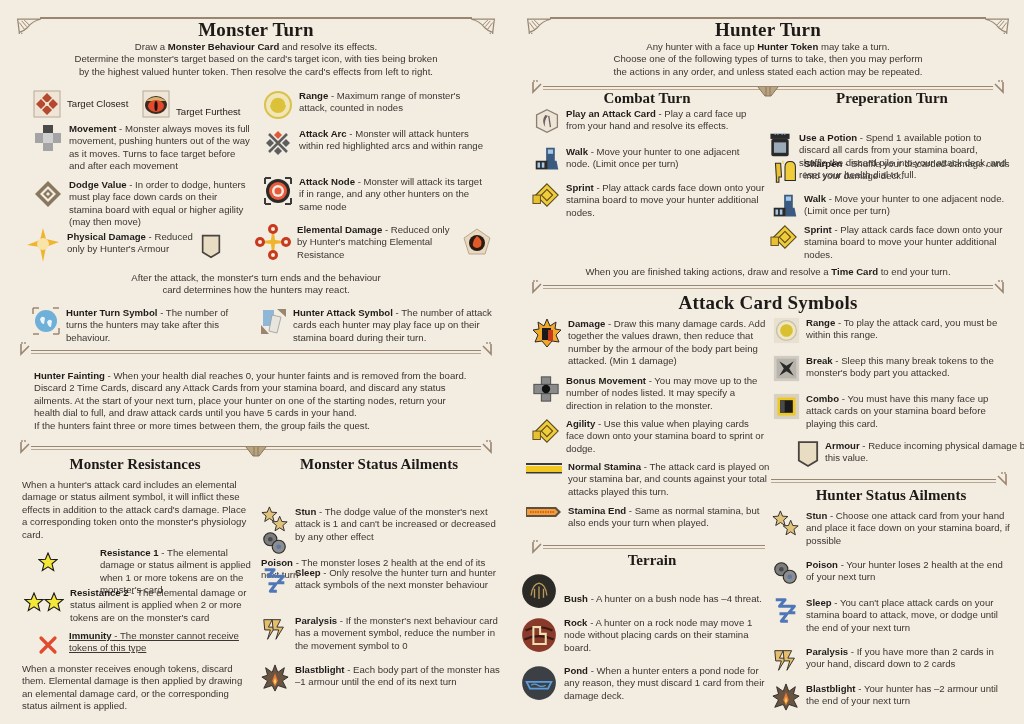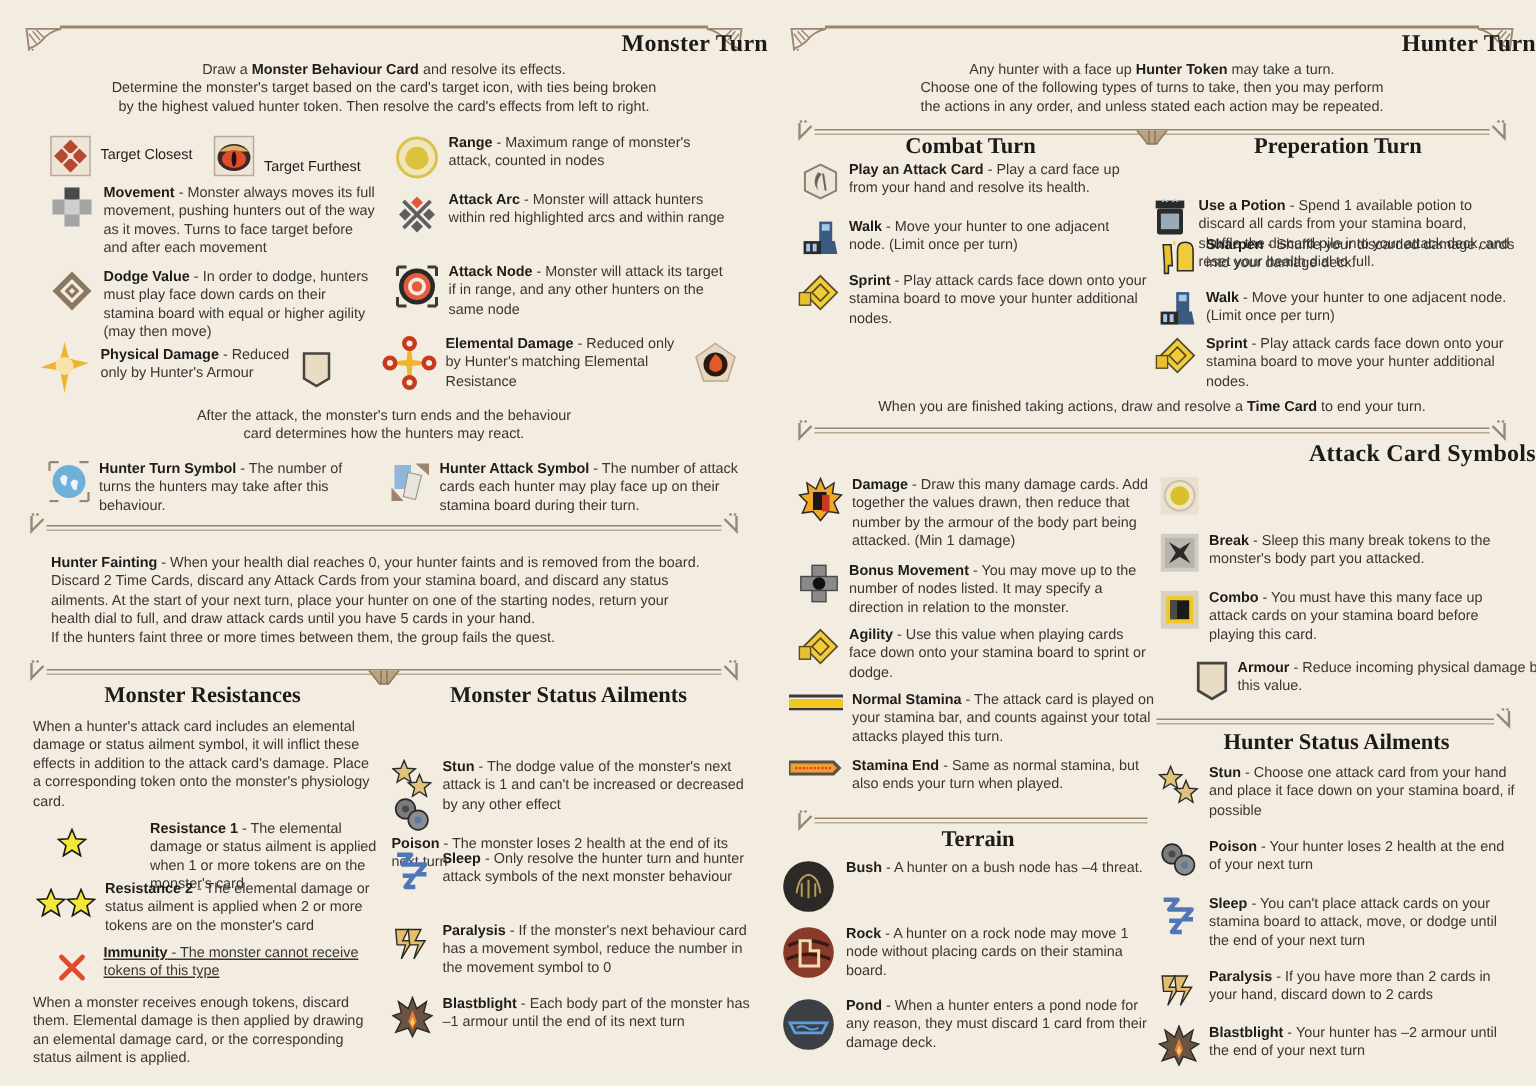--- a/index.html
+++ b/index.html
@@ -13,23 +13,23 @@
     position: relative;
   }
   .page { position: absolute; top: 0; width: 512px; height: 724px; }
   .page.left { left: 0; }
   .page.right { left: 512px; }
   .abs { position: absolute; }
   h2 {
     font-family: "Liberation Serif", "DejaVu Serif", serif;
     font-weight: bold;
     color: #1e1a18;
-    font-size: 16px;
+    font-size: 19px;
     line-height: 20px;
-    text-align: right;
+    text-align: center;
     letter-spacing: 0.2px;
   }
   h3 {
     font-family: "Liberation Serif", "DejaVu Serif", serif;
     font-weight: bold;
     color: #1e1a18;
     font-size: 15px;
     line-height: 18px;
     text-align: center;
   }
@@ -486,21 +486,21 @@
   <svg class="notch" style="left:245px;top:86px;">
       <use href="#s-notch"></use>
     </svg>
 
   <h3 class="abs" style="left:20px;top:89px;width:230px;">Combat Turn</h3>
 
   <div class="item" style="left:22px;top:108px;width:232px;">
     <svg class="ic" viewBox="0 0 30 30" style="width:26px;height:26px">
         <use href="#s-attack-card"></use>
       </svg>
-    <div class="tx"><span class="lbl">Play an Attack Card</span><span> - Play a card face up from your hand and resolve its health.</span></div>
+    <div class="tx"><span class="lbl">Play an Attack Card</span><span> - Play a card face up from your hand and resolve its effects.</span></div>
   </div>
 
   <div class="item" style="left:22px;top:146px;width:232px;">
     <svg class="ic" viewBox="0 0 30 30" style="width:26px;height:26px">
         <use href="#s-walk"></use>
       </svg>
     <div class="tx"><span class="lbl">Walk</span><span> - Move your hunter to one adjacent node. (Limit once per turn)</span></div>
   </div>
 
   <div class="item" style="left:20px;top:182px;width:234px;">
@@ -586,20 +586,21 @@
     <svg class="ic" viewBox="0 0 36 12" style="width:36px;height:12px;margin-top:1px">
         <use href="#s-stamina-end"></use>
       </svg>
     <div class="tx"><span class="lbl">Stamina End</span><span> - Same as normal stamina, but also ends your turn when played.</span></div>
   </div>
 
   <div class="item" style="left:261px;top:317px;width:240px;">
     <svg class="ic" viewBox="0 0 30 30" style="width:27px;height:27px">
         <use href="#s-range-card"></use>
       </svg>
+    <div class="tx"><span class="lbl">Range</span><span> - To play the attack card, you must be within this range.</span></div>
   </div>
 
   <div class="item" style="left:261px;top:355px;width:240px;">
     <svg class="ic" viewBox="0 0 30 30" style="width:27px;height:27px">
         <use href="#s-break"></use>
       </svg>
     <div class="tx"><span class="lbl">Break</span><span> - Sleep this many break tokens to the monster's body part you attacked.</span></div>
   </div>
 
   <div class="item" style="left:261px;top:393px;width:240px;">
@@ -662,21 +663,21 @@
       <use href="#s-endcap"></use>
     </svg>
   <div class="rule" style="left:31px;top:545px;width:222px;"></div>
 
   <h3 class="abs" style="left:20px;top:551px;width:240px;">Terrain</h3>
 
   <div class="item" style="left:9px;top:573px;width:246px;">
     <svg class="ic" viewBox="0 0 32 32" style="width:36px;height:36px;margin-right:7px">
         <use href="#s-bush"></use>
       </svg>
-    <div class="tx" style="margin-top:0"><span class="lbl">Bush</span><span> - A hunter on a bush node has –4 threat.</span></div>
+    <div class="tx" style="margin-top:20px"><span class="lbl">Bush</span><span> - A hunter on a bush node has –4 threat.</span></div>
   </div>
 
   <div class="item" style="left:9px;top:617px;width:246px;">
     <svg class="ic" viewBox="0 0 32 32" style="width:36px;height:36px;margin-right:7px">
         <use href="#s-rock"></use>
       </svg>
     <div class="tx"><span class="lbl">Rock</span><span> - A hunter on a rock node may move 1 node without placing cards on their stamina board.</span></div>
   </div>
 
   <div class="item" style="left:9px;top:665px;width:246px;">

